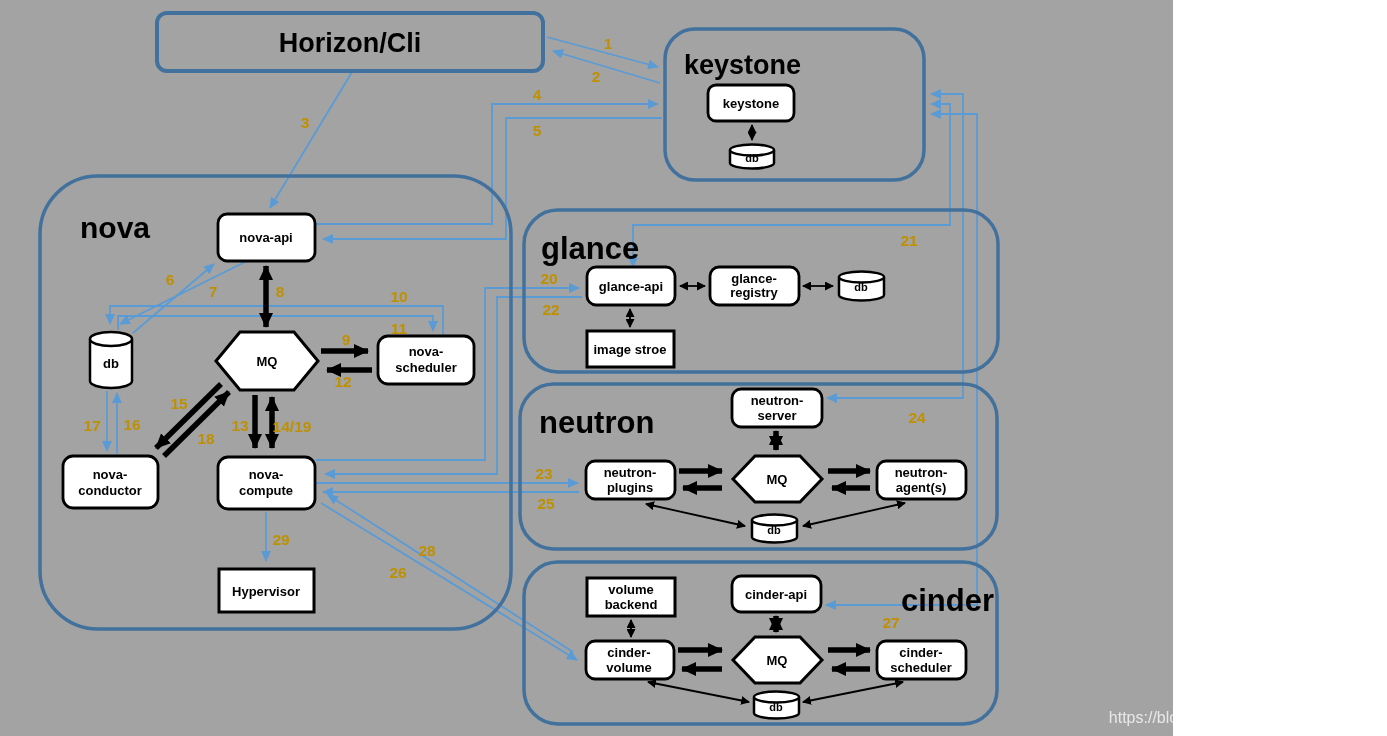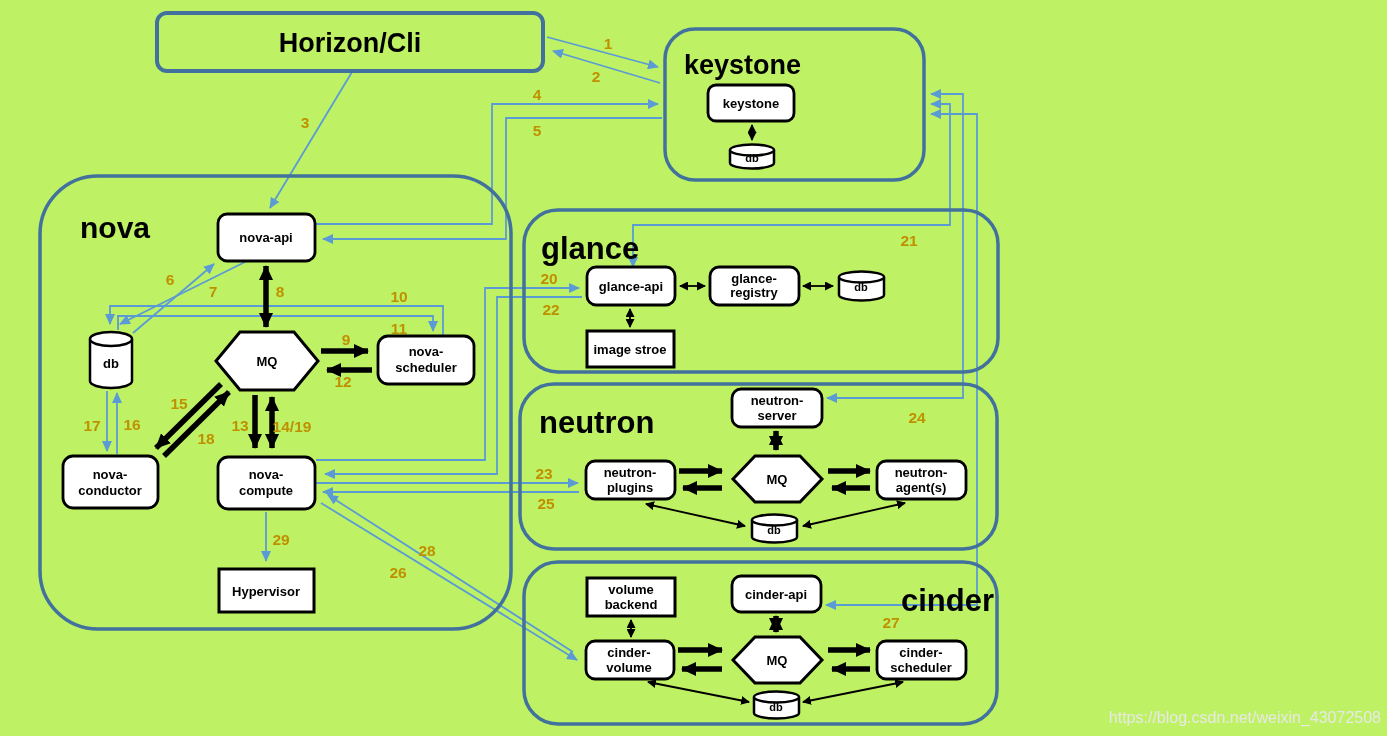--- a/index.html
+++ b/index.html
@@ -1,16 +1,16 @@
 <!DOCTYPE html>
 <html><head>
 <meta charset="utf-8">
 <style>
   html,body{margin:0;padding:0;background:#ffffff;}
-  .stage{position:relative;width:1387px;height:736px;background:#bef264;overflow:hidden;
+  .stage{position:relative;width:1173px;height:736px;background:#a3a3a3;overflow:hidden;
          font-family:"Liberation Sans",sans-serif;}
   svg{position:absolute;left:0;top:0;}
   text{font-family:"Liberation Sans",sans-serif;}
   .sect{font-weight:bold;fill:#000000;}
   .node{font-weight:bold;fill:#000000;font-size:13px;}
   .nodeS{font-weight:bold;fill:#000000;font-size:11px;}
   .step{font-weight:bold;fill:#bf9000;font-size:15.5px;text-anchor:middle;}
   .wm{fill:#e8e8e8;font-size:16px;}
   .box{fill:#ffffff;stroke:#000000;stroke-width:2.8;}
   .boxH{fill:#ffffff;stroke:#000000;stroke-width:3;}

